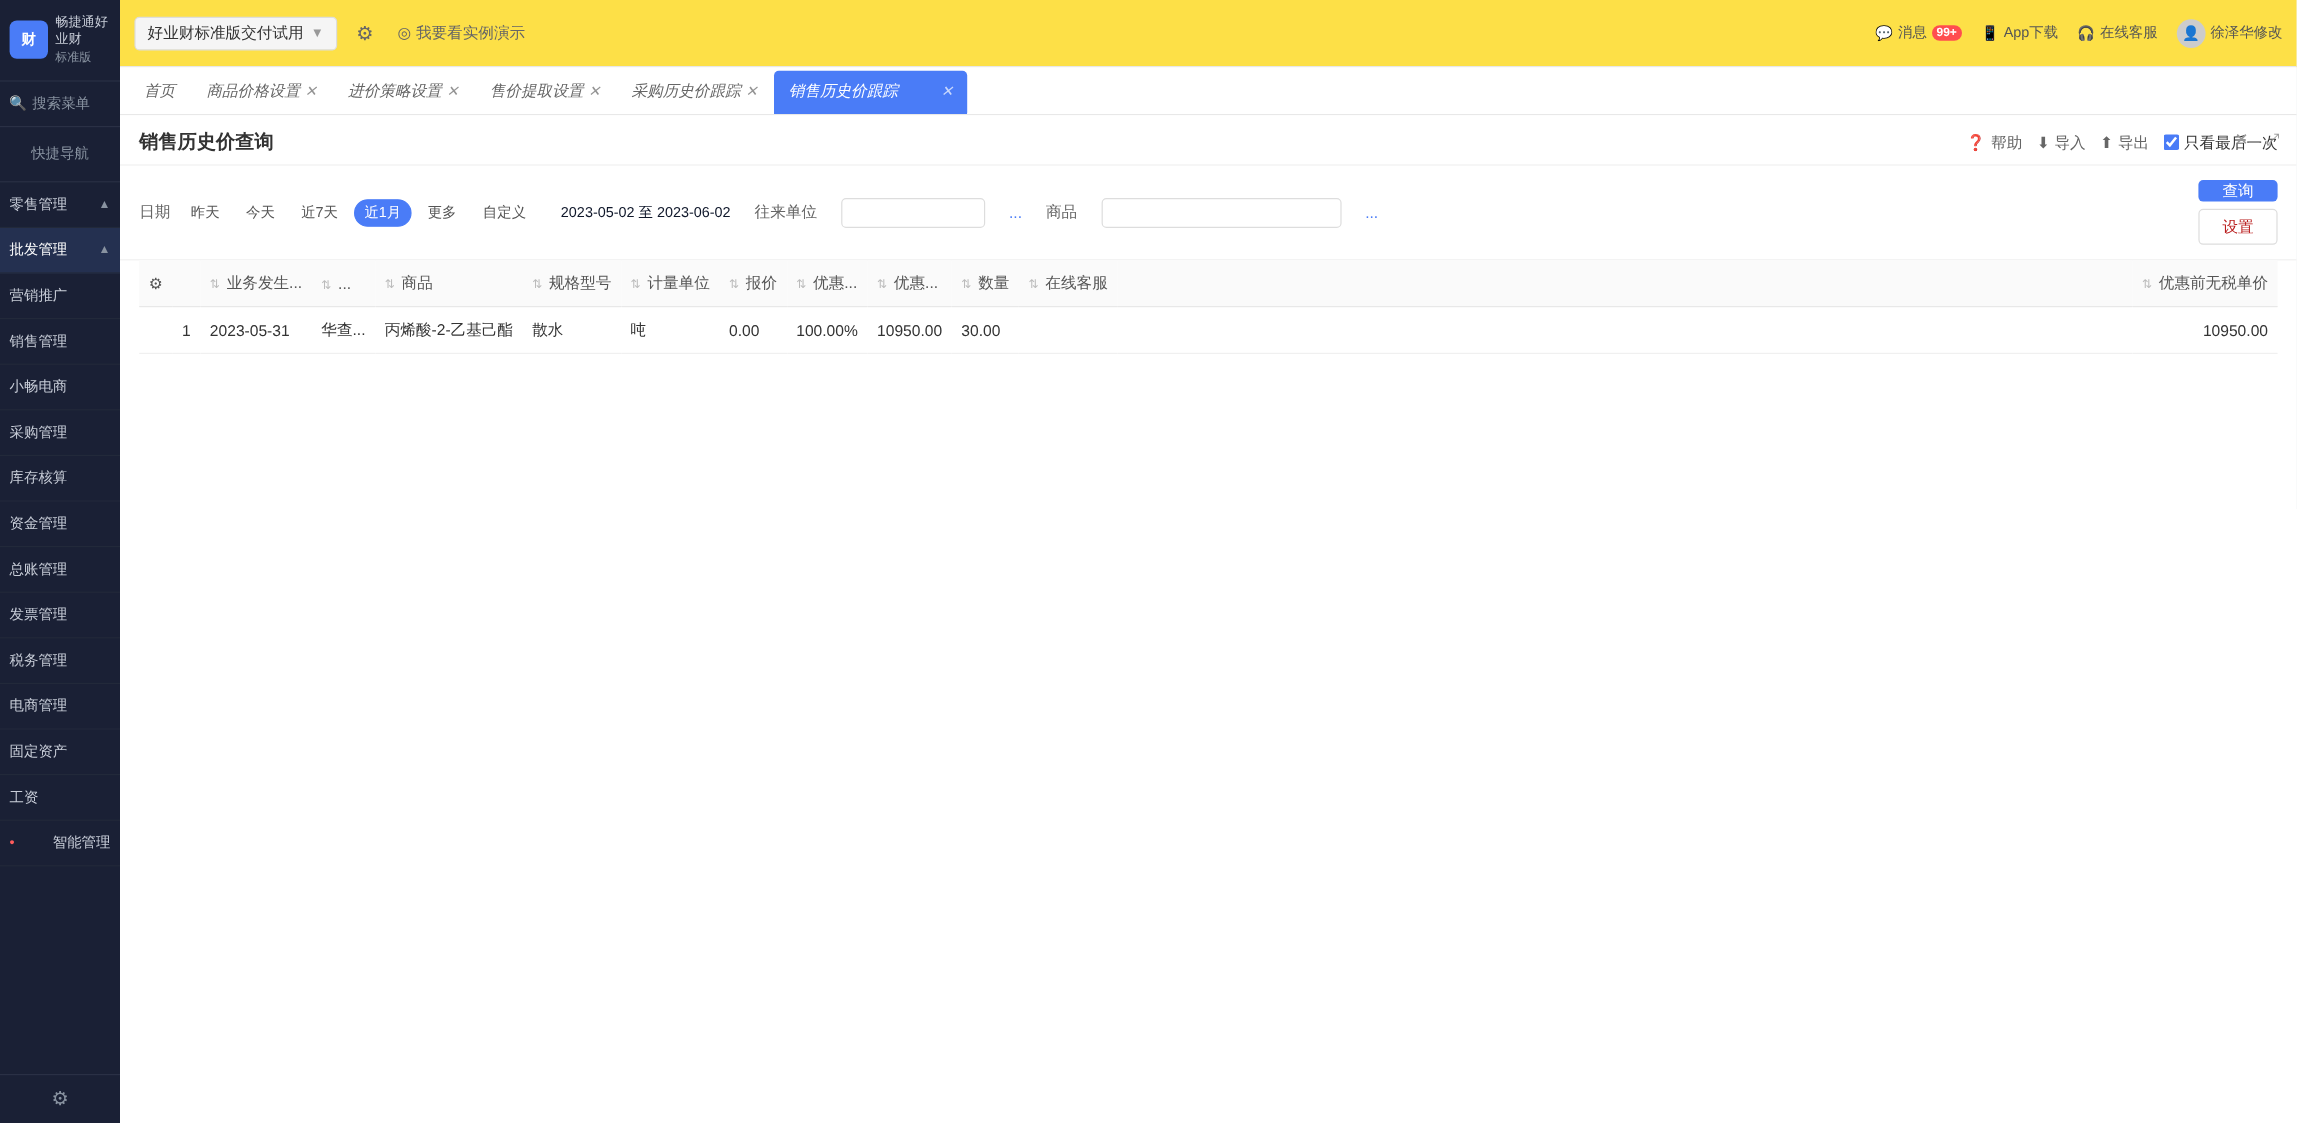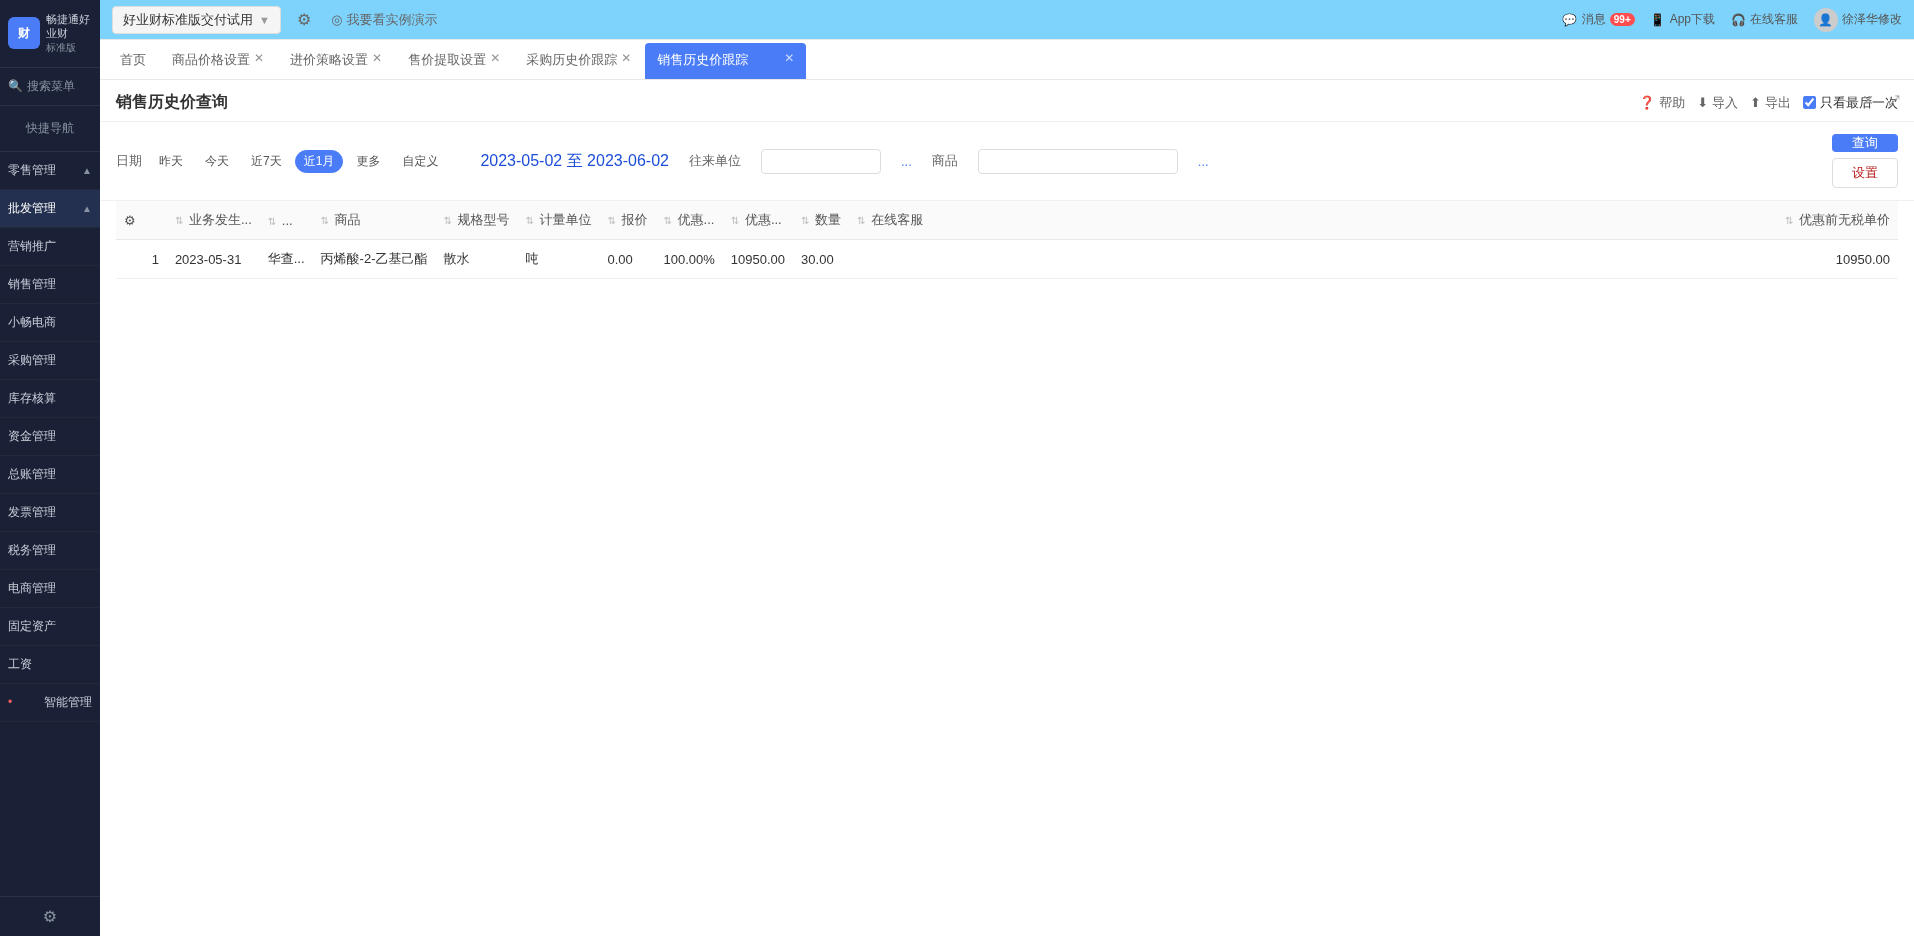--- a/index.html
+++ b/index.html
@@ -93,22 +93,22 @@
     .main {
       flex: 1;
       display: flex;
       flex-direction: column;
       background: #f0f2f5;
       overflow: hidden;
     }
 
     
     .topbar {
-      height: 40px;
-      background: #7dd3fc;
+      height: 56px;
+      background: #fde047;
       display: flex;
       align-items: center;
       padding: 0 12px;
       gap: 12px;
       border-bottom: 1px solid #e8e8e8;
       flex-shrink: 0;
     }
     .topbar-module-selector {
       display: flex;
       align-items: center;
@@ -183,21 +183,23 @@
       gap: 2px;
     }
     .tab {
       padding: 8px 12px;
       font-size: 13px;
       cursor: pointer;
       color: #666;
       border-bottom: 2px solid transparent;
       white-space: nowrap;
       display: flex;
+      align-items: center;
       gap: 4px;
+      font-style: italic;
     }
     .tab.active {
       background: #4a7cf7;
       color: white;
       border-radius: 4px 4px 0 0;
       border-bottom-color: #4a7cf7;
       gap: 36px;
     }
     .tab .close-btn { color: inherit; font-size: 12px; opacity: 0.7; }
     .tab.active .close-btn { color: white; }
@@ -276,23 +278,23 @@
       color: #555;
       border: 1px solid transparent;
     }
     .date-chip.active {
       background: #4a7cf7;
       color: white;
       border-color: #4a7cf7;
       border-radius: 12px;
     }
     .date-range {
-      font-size: 16px;
-      color: #1d4ed8;
-      margin-left: 25px;
+      font-size: 12px;
+      color: #0f172a;
+      margin-left: 12px;
     }
     .filter-input-group {
       display: flex;
       align-items: center;
       gap: 20px;
     }
     .filter-input {
       border: 1px solid #ddd;
       border-radius: 4px;
       padding: 4px 8px;

